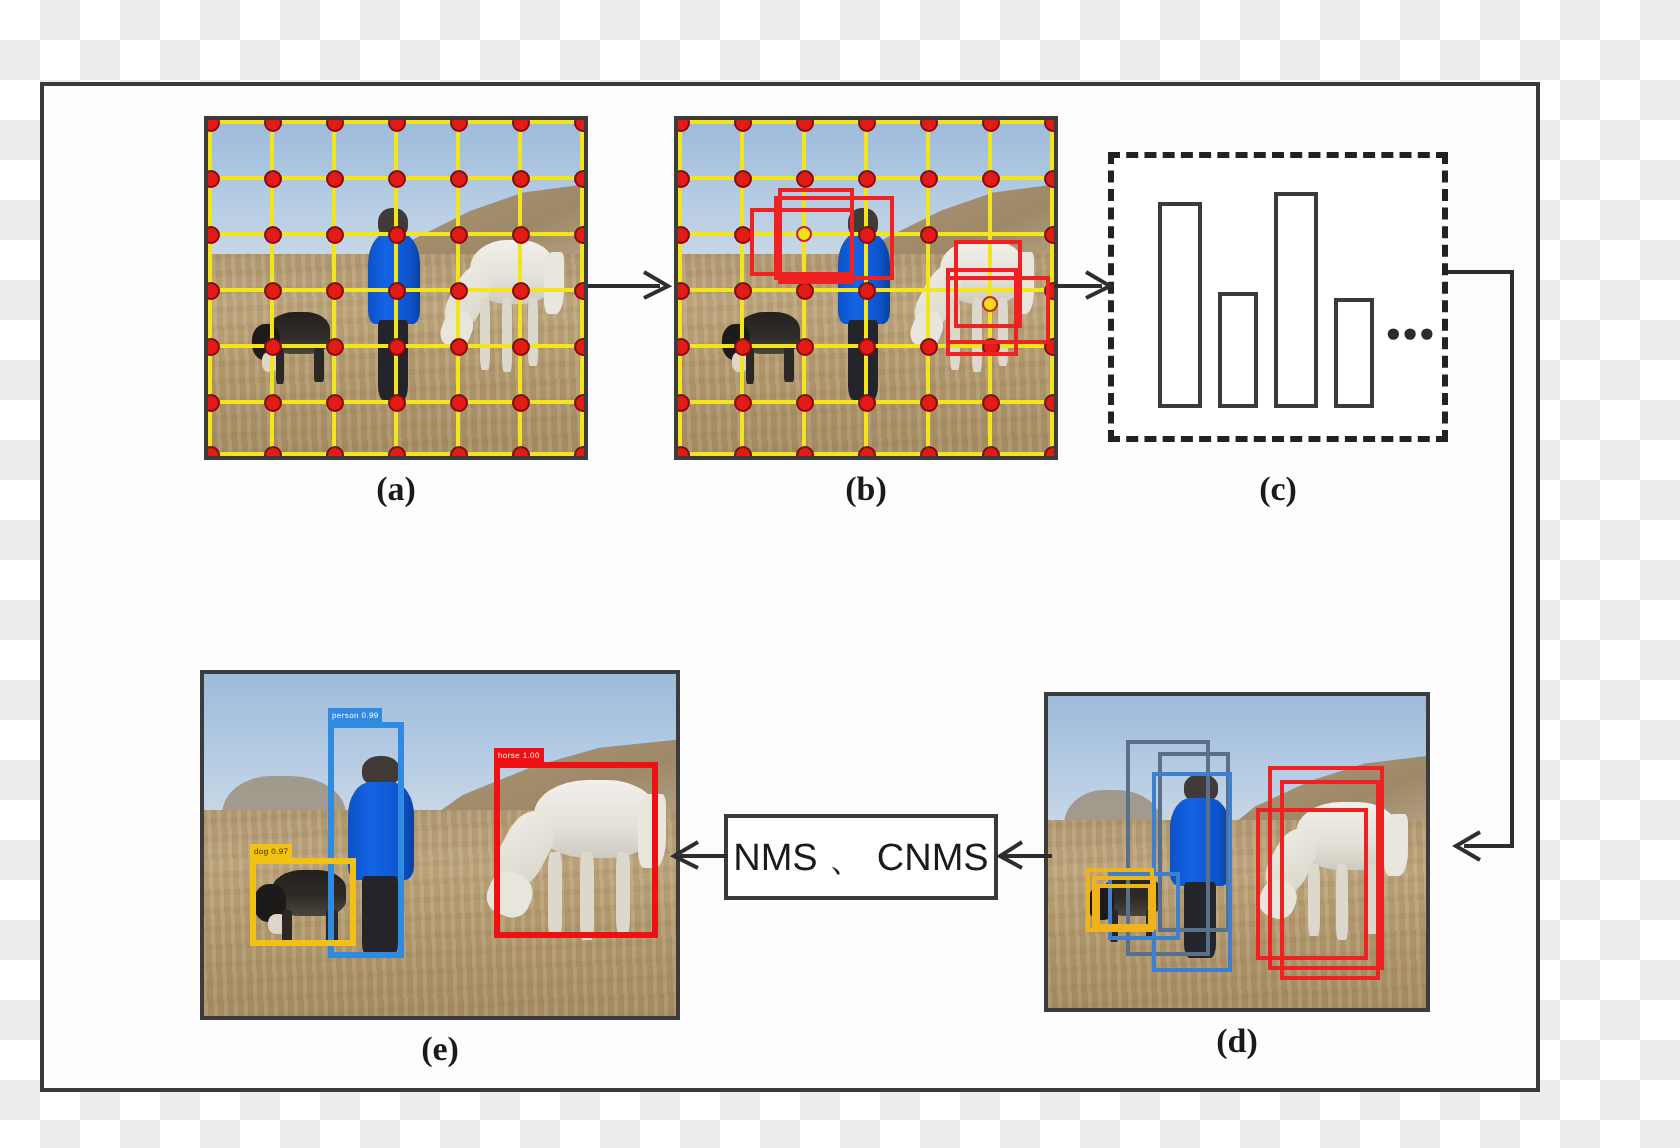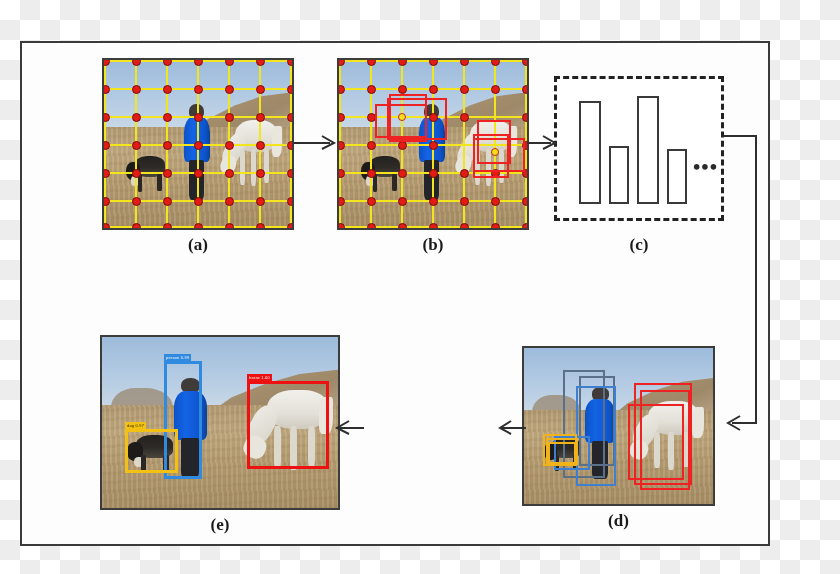--- a/index.html
+++ b/index.html
@@ -606,20 +606,23 @@
 
     <div class="pbox thick-red" style="left:145px; top:44px; width:82px; height:88px;"></div>
     <div class="tag t-red" style="left:145px; top:37px;">horse 1.00</div>
 
     <div class="pbox thick-yellow" style="left:23px; top:92px; width:53px; height:44px;"></div>
     <div class="tag t-yellow" style="left:23px; top:85px;">dog 0.97</div>
   </div>
 
   <div class="caption" style="left:78px; top:472px; width:240px;">(e)</div>
 
+  <div id="nms-box" style="left:340px; top:364px; width:137px; height:43px;">
+    <span id="nms-label">NMS 、 CNMS</span>
+  </div>
 
   <div class="conn" style="left:272px; top:93px;">
     <svg width="45" height="14" viewBox="0 0 45 14">
       <line x1="0" y1="7" x2="36" y2="7" stroke="#2e2e2e" stroke-width="2"></line>
       <polyline points="28,0 40,7 28,13" fill="none" stroke="#2e2e2e" stroke-width="2"></polyline>
     </svg>
   </div>
 
   <div class="conn" style="left:505px; top:93px;">
     <svg width="32" height="14" viewBox="0 0 32 14">

